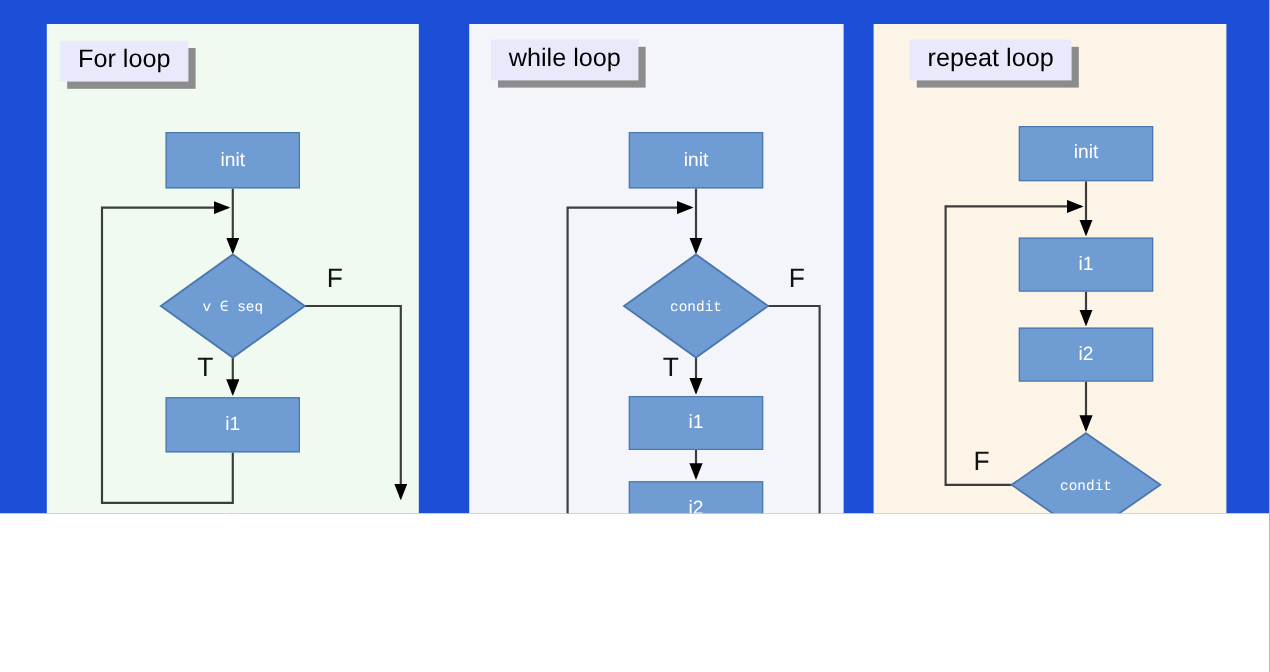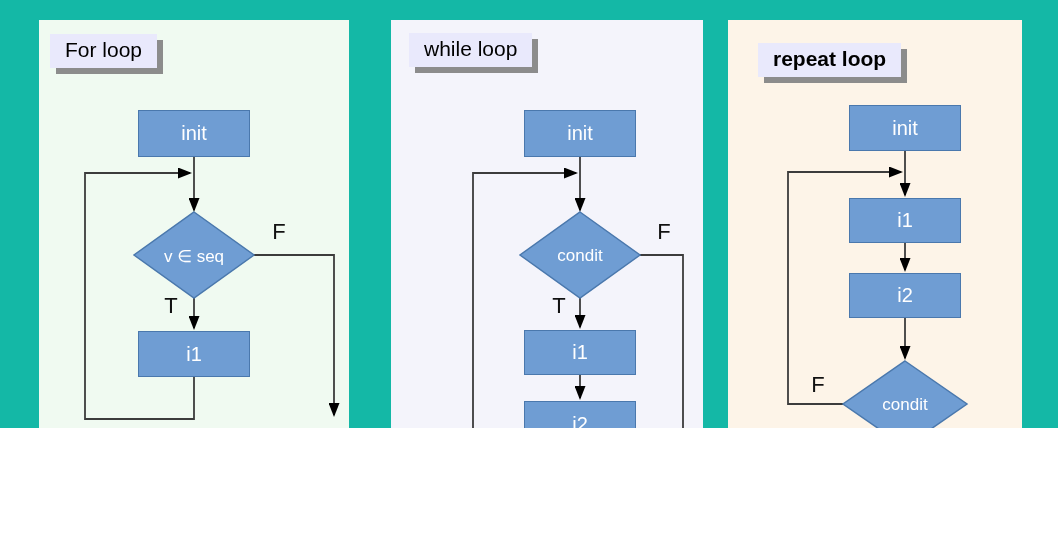--- a/index.html
+++ b/index.html
@@ -1,31 +1,31 @@
 <!DOCTYPE html>
 <html><head>
 <meta charset="utf-8">
 <style>
   html,body{margin:0;padding:0;background:#ffffff;}
-  .canvas{position:relative;width:1058px;height:428px;background:#14b8a6;
+  .canvas{position:relative;width:1058px;height:428px;background:#1d4ed8;
           font-family:"Liberation Sans",sans-serif;overflow:hidden;text-align:right;}
   .panel{position:absolute;top:20px;height:513px;}
   .p1{left:39px;width:310px;background:#f0faf1;}
   .p2{left:391px;width:312px;background:#f4f4fb;}
   .p3{left:728px;width:294px;background:#fdf4e8;}
   .wires{position:absolute;left:0;top:0;}
   .wire{fill:none;stroke:#3c3c3c;stroke-width:1.8;}
   .diamond{fill:#6f9dd3;stroke:#4a78ad;stroke-width:1.5;}
   .node{position:absolute;background:#6f9dd3;border:1.5px solid #4a78ad;color:#ffffff;
-        font-size:20px;display:flex;align-items:center;justify-content:center;
+        font-size:16px;display:flex;align-items:center;justify-content:center;
         box-sizing:border-box;}
   .title-box{position:absolute;background:#e9e9fc;color:#000000;font-size:21px;
              padding:4px 15px 6px 15px;box-shadow:6px 6px 0 #8c8c8c;white-space:nowrap;}
   .tf{position:absolute;font-size:22px;color:#111111;transform:translate(-50%,-50%);}
-  .dtext{position:absolute;color:#ffffff;font-size:17px;transform:translate(-50%,-50%);white-space:nowrap;}
+  .dtext{position:absolute;color:#ffffff;font-size:12px;transform:translate(-50%,-50%);white-space:nowrap;font-family:Liberation Mono, monospace;}
   .ghost{position:absolute;color:#ffffff;font-size:20px;transform:translate(-50%,-50%);}
 </style>
 </head>
 <body>
 
 <div class="canvas">
 
   <section class="panel p1">
     <svg class="wires" width="310" height="513" viewBox="0 0 310 513">
       <defs>
@@ -105,21 +105,21 @@
         </marker>
       </defs>
       <path class="wire" d="M177,131 V175" marker-end="url(#ah3)"></path>
       <path class="wire" d="M177,223 V250" marker-end="url(#ah3)"></path>
       <path class="wire" d="M177,298 V338" marker-end="url(#ah3)"></path>
       <path class="wire" d="M177,427 V464" marker-end="url(#ah3)"></path>
       <path class="wire" d="M115,384 H60 V152 H173" marker-end="url(#ah3)"></path>
       <polygon class="diamond" points="177,341 239,384 177,427 115,384"></polygon>
     </svg>
 
-    <div class="title-box" style="left:30px;top:23px;font-weight:bold;">
+    <div class="title-box" style="left:30px;top:13px;">
       <span>repeat loop</span>
     </div>
 
     <div class="node" style="left:121px;top:85px;width:112px;height:46px;">
       <span>init</span>
     </div>
 
     <div class="node" style="left:121px;top:178px;width:112px;height:45px;">
       <span>i1</span>
     </div>

